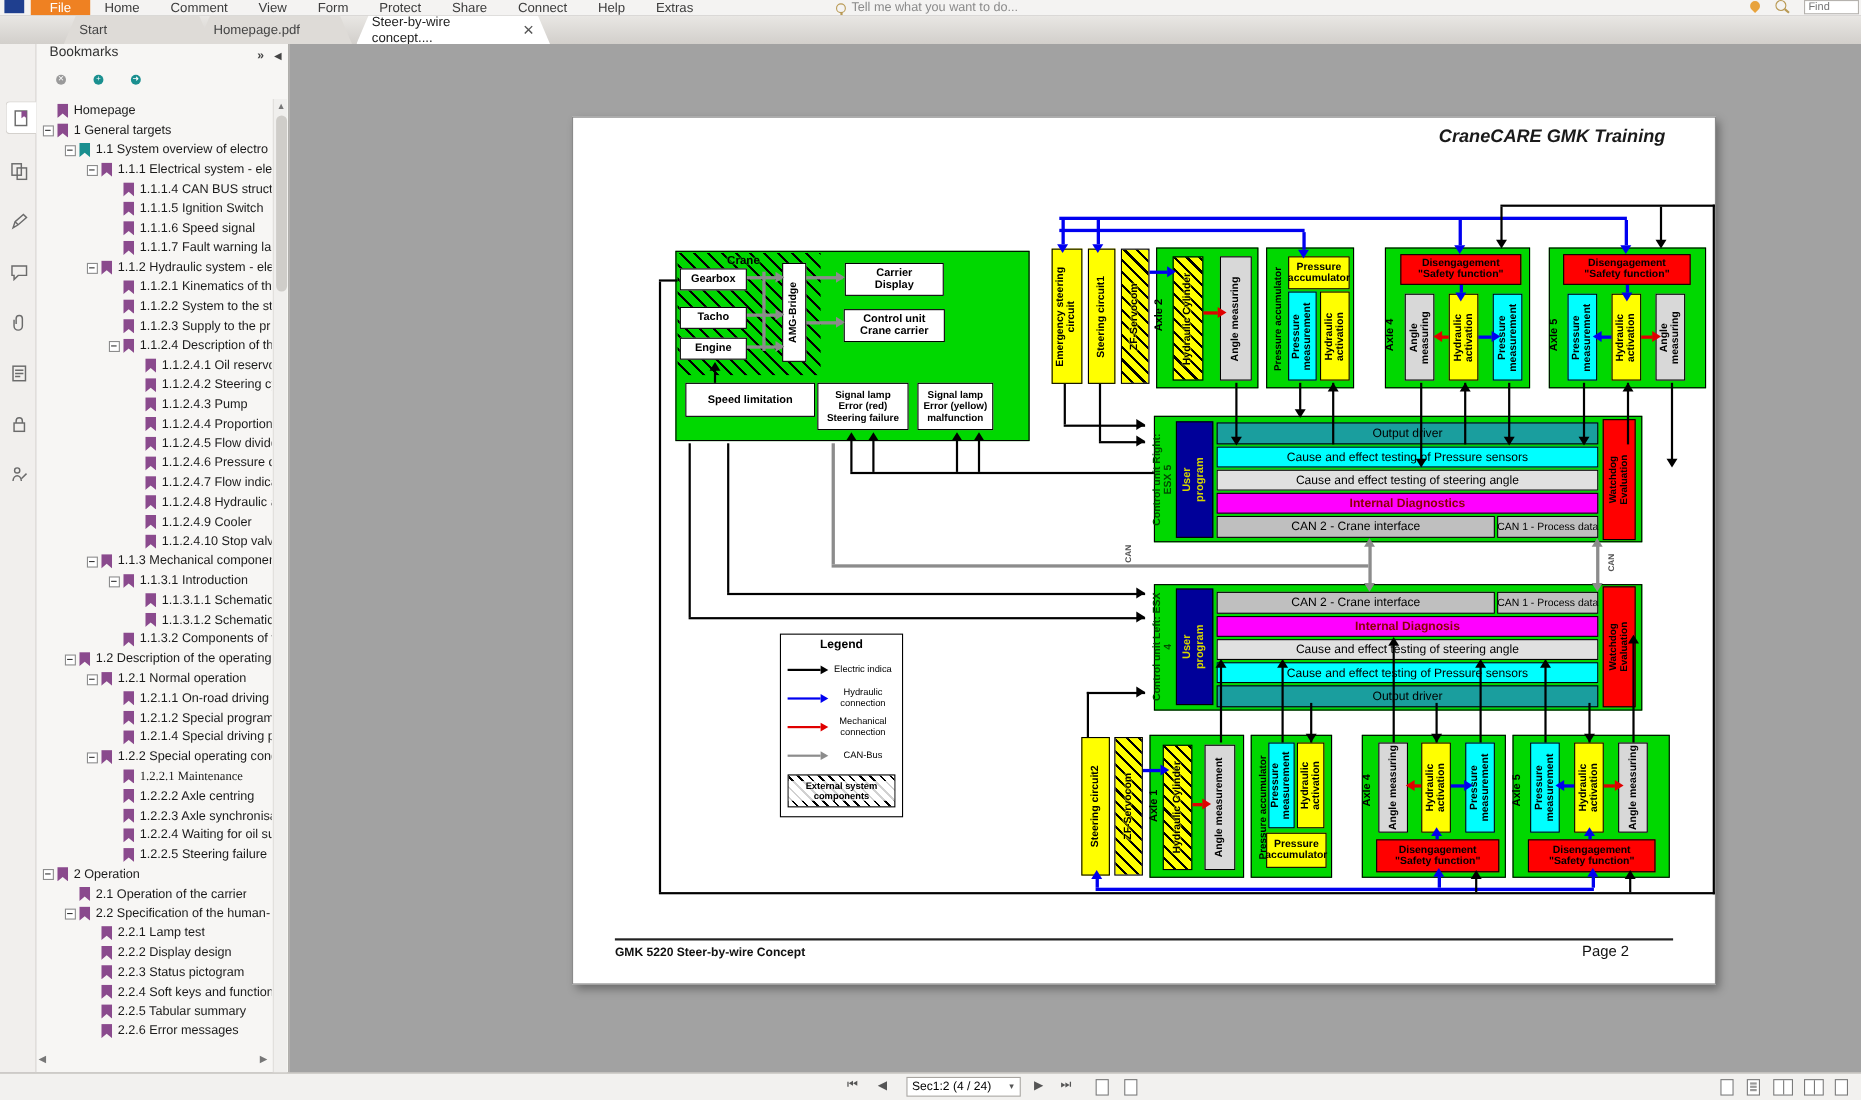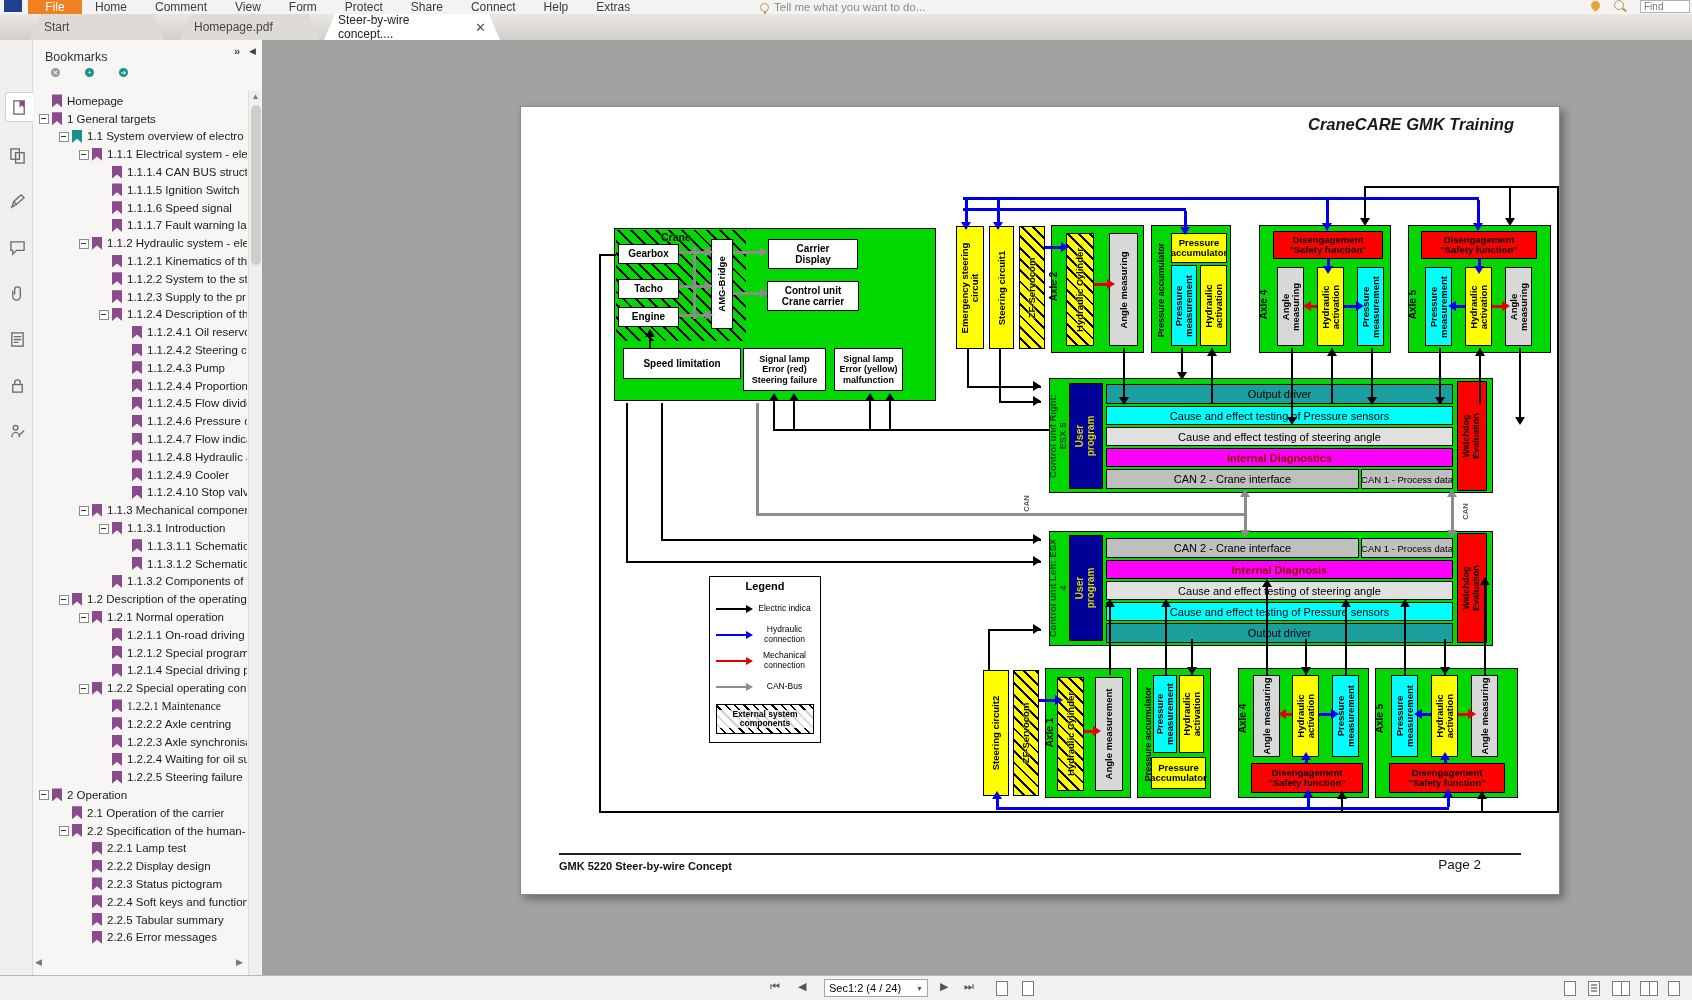--- a/index.html
+++ b/index.html
@@ -22,21 +22,21 @@
   .tab{position:absolute;top:0;height:26px;display:flex;align-items:center;padding:0 14px;font-size:12px;color:#444;background:#dedbd7;clip-path:polygon(11px 0,calc(100% - 11px) 0,100% 100%,0 100%)}
   .tab.active{background:#fff;color:#222;z-index:2}
   .tab .close{margin-left:14px;font-size:13px;color:#555;line-height:1}
   
   #iconstrip{position:absolute;left:0;top:40px;width:33px;height:935px;background:#f1efed;border-right:1px solid #dddad6}
   .strip-ic{position:absolute;left:4px;width:26px;height:30px;display:flex;align-items:center;justify-content:center}
   .strip-ic.active{background:#fff;border:1px solid #d4d1cd;border-right:none;border-radius:4px 0 0 4px;left:5px;width:28px}
   .strip-ic svg{width:17px;height:17px;stroke:#6b6b6b;fill:none;stroke-width:1.4}
   
   #panel{position:absolute;left:33px;top:40px;width:230px;height:935px;background:#f7f6f4;border-right:1px solid #9f9d9a}
-  #panel-hd{position:absolute;left:0;top:0;width:100%;height:24px;display:flex;align-items:flex-end;padding-left:12px;font-size:12.5px;color:#333}
+  #panel-hd{position:absolute;left:0;top:0;width:100%;height:24px;display:flex;align-items:flex-start;padding-left:12px;font-size:12.5px;color:#333}
   #panel-collapse{position:absolute;right:22px;top:5px;font-size:11px;color:#444;font-weight:bold}
   #panel-arrow{position:absolute;right:6px;top:6px;font-size:9px;color:#444}
   #bm-toolbar{position:absolute;left:6px;top:26px;height:26px;display:flex;gap:21px;align-items:center;padding-left:4px}
   .ribbon-btn{position:relative;width:13px;height:16px}
   .ribbon{width:11px;height:14px;background:#8a4a8d;clip-path:polygon(0 0,100% 0,100% 100%,50% 68%,0 100%)}
   .badge{position:absolute;right:-4px;top:-3px;width:9px;height:9px;border-radius:50%;color:#fff;font-size:7px;line-height:9px;text-align:center}
   #bm-tree{position:absolute;left:0;top:52px;width:214px;height:898px;overflow:hidden}
   .bm-row{height:17.8px;display:flex;align-items:center;white-space:nowrap;overflow:hidden;font-size:11.5px;color:#1a1a1a}
   .bm-exp{width:13px;height:9px;position:relative;visibility:hidden;flex:0 0 13px}
   .bm-row.exp .bm-exp{visibility:visible}
@@ -119,21 +119,21 @@
   <div id="tellme">
     <span id="bulb"></span>
     <span>Tell me what you want to do...</span>
   </div>
   <span id="pin-icon"></span>
   <span id="mag-icon"></span>
   <input id="findbox" placeholder="Find" style="">
 </div>
 
 <div id="tabbar">
-  <div class="tab" style="left:30px;width:134px">
+  <div class="tab" style="left:58px;width:134px">
       <span>Start</span>
     </div>
   <div class="tab" style="left:180px;width:140px">
       <span>Homepage.pdf</span>
     </div>
   <div class="tab active" style="left:324px;width:176px">
     <span>Steer-by-wire concept....</span>
     <span class="close">✕</span>
   </div>
 </div>

